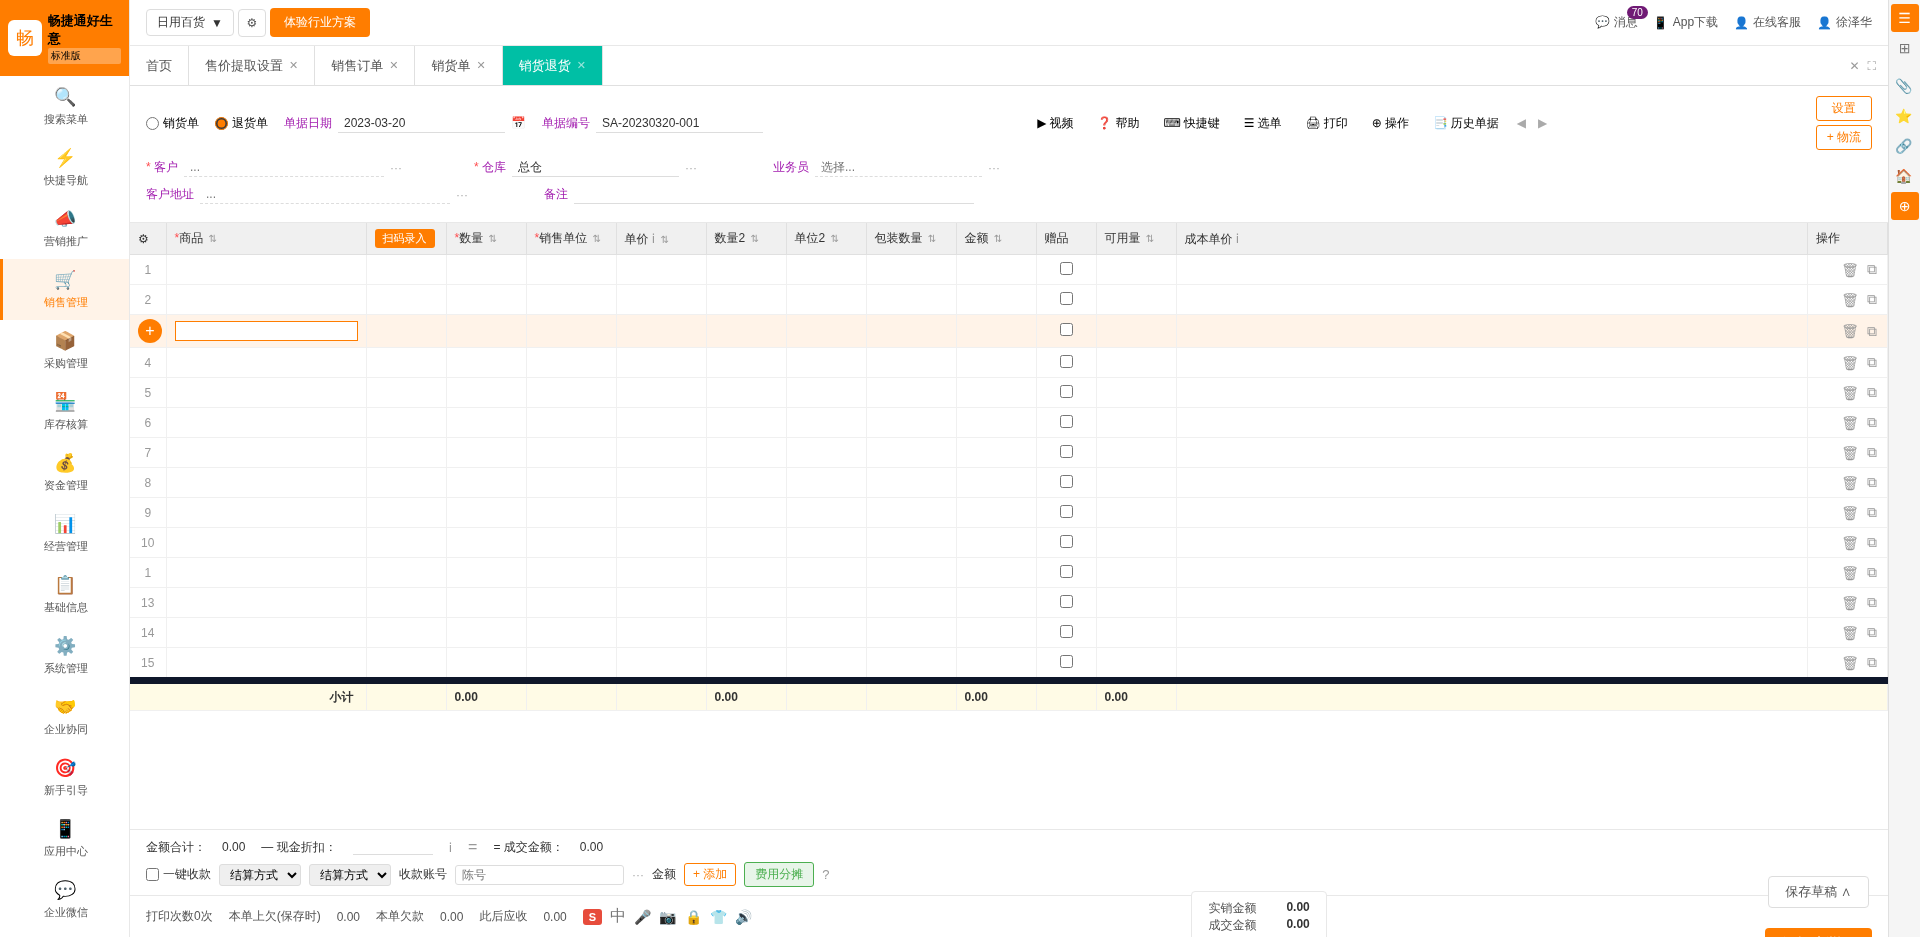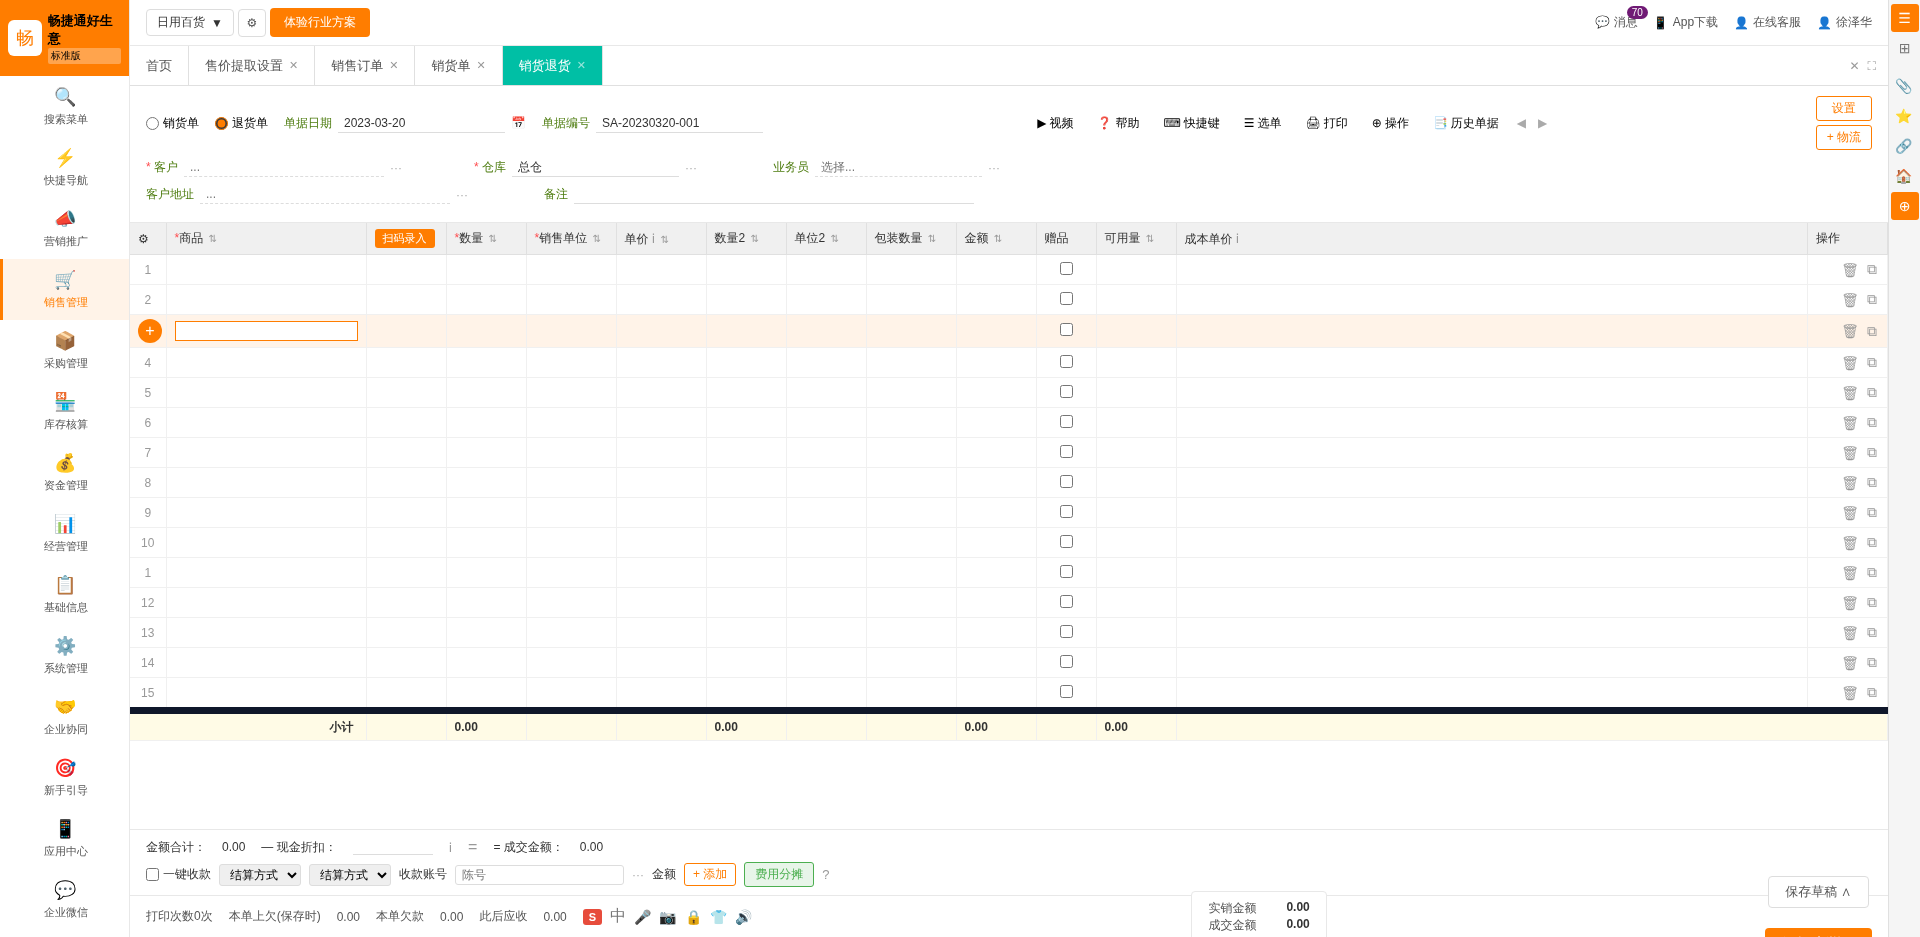--- a/index.html
+++ b/index.html
@@ -37,21 +37,21 @@
     .tabbar-tab-close { opacity: 0.6; font-size: 11px; cursor: pointer; }
     .tabbar-actions { margin-left: auto; display: flex; align-items: center; gap: 8px; padding: 0 12px; }
     
     
     .form-area { background: #fff; padding: 10px 16px; border-bottom: 1px solid #e8e8e8; }
     .form-row { display: flex; align-items: center; gap: 16px; margin-bottom: 8px; }
     .form-radio-group { display: flex; gap: 16px; align-items: center; }
     .form-radio { display: flex; align-items: center; gap: 4px; cursor: pointer; }
     .form-radio input[type=radio] { accent-color: #ff7d00; }
     .form-field { display: flex; align-items: center; gap: 6px; }
-    .form-label { color: #4d7c0f; white-space: nowrap; }
+    .form-label { color: #a21caf; white-space: nowrap; }
     .form-label.required::before { content: '* '; color: #ff4d4f; }
     .form-input { border: none; border-bottom: 1px solid #ddd; padding: 2px 6px; min-width: 150px; font-size: 12px; outline: none; color: #333; }
     .form-input.dotted { border-bottom-style: dashed; color: #aaa; }
     .form-toolbar-item { display: flex; align-items: center; gap: 3px; cursor: pointer; padding: 2px 6px; }
     .form-side-btns { display: flex; flex-direction: column; gap: 4px; margin-left: auto; }
     .form-side-btn { border: 1px solid #ddd; border-radius: 3px; padding: 3px 10px; font-size: 12px; cursor: pointer; background: #fff; white-space: nowrap; }
     .form-side-btn.orange { border-color: #ff7d00; color: #ff7d00; }
     
     
     .table-area { flex: 1; overflow: auto; background: #fff; }
@@ -650,41 +650,20 @@
               <td></td>
               <td colspan="2"></td>
               <td>
                 <div class="action-btns">
                   <button class="icon-btn">🗑</button>
                   <button class="icon-btn">⧉</button>
                 </div>
               </td>
             </tr>
           <tr>
-              <td class="row-num">12</td>
-              <td></td>
-              <td></td>
-              <td></td>
-              <td></td>
-              <td></td>
-              <td></td>
-              <td></td>
-              <td></td>
-              <td></td>
-              <td class="checkbox-cell"><input type="checkbox" style=""></td>
-              <td></td>
-              <td colspan="2"></td>
-              <td>
-                <div class="action-btns">
-                  <button class="icon-btn">🗑</button>
-                  <button class="icon-btn">⧉</button>
-                </div>
-              </td>
-            </tr>
-          <tr>
               <td class="row-num">13</td>
               <td></td>
               <td></td>
               <td></td>
               <td></td>
               <td></td>
               <td></td>
               <td></td>
               <td></td>
               <td></td>

